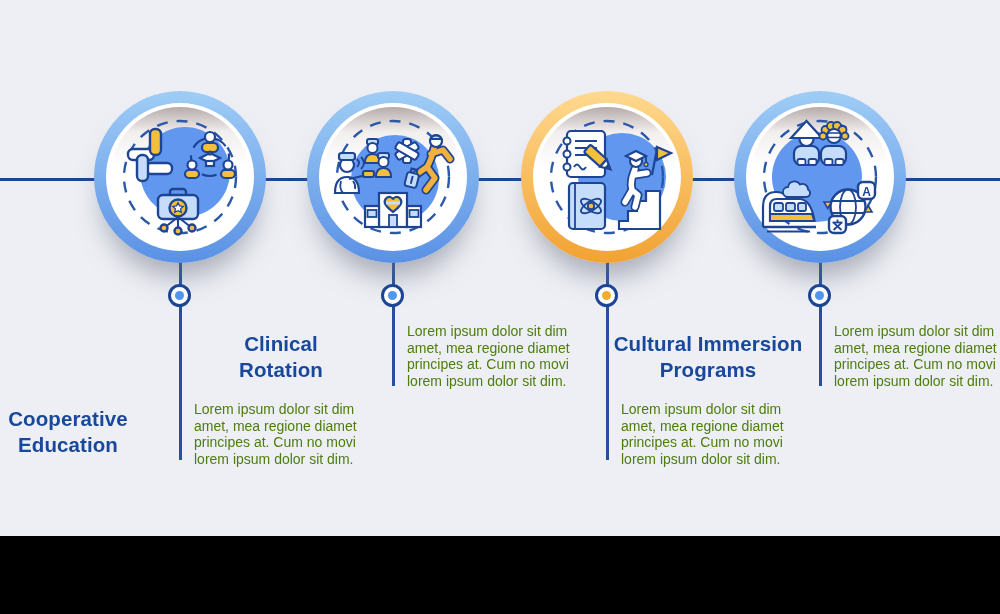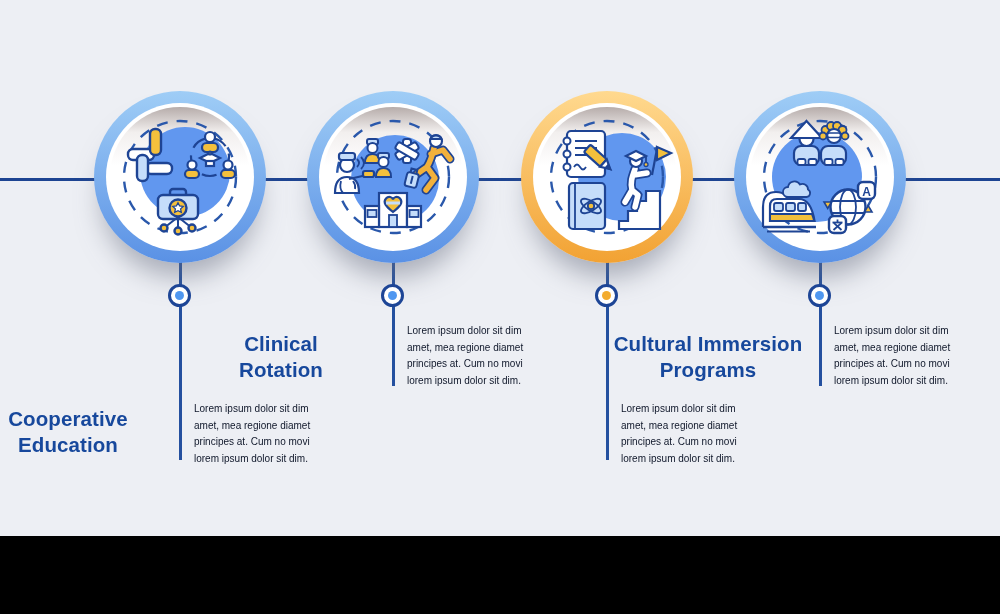--- a/index.html
+++ b/index.html
@@ -23,21 +23,21 @@
   .stem{position:absolute;width:2.5px;background:#24509f;z-index:1;}
   .stem-long{top:261px;height:199px;}
   .stem-short{top:261px;height:125px;}
   .dot-ring{position:absolute;top:284px;width:17px;height:17px;border:3px solid #1d4596;
         border-radius:50%;background:#fff;z-index:3;display:flex;align-items:center;justify-content:center;}
   .dot-core{width:9px;height:9px;border-radius:50%;background:var(--dot);}
 
   
   .tb-title{position:absolute;width:200px;text-align:center;font-size:20.5px;font-weight:bold;
         color:#17489c;line-height:26px;white-space:pre-line;z-index:2;letter-spacing:.1px;}
-  .tb-desc{position:absolute;width:190px;text-align:left;font-size:10px;color:#0f172a;
+  .tb-desc{position:absolute;width:190px;text-align:left;font-size:14px;color:#4d7c0f;
         line-height:16.5px;white-space:pre-line;z-index:2;}
 
   
   .wm-bar{position:absolute;left:0;top:536px;width:1000px;height:78px;background:#000;z-index:5;}
 
   svg text{font-family:"Liberation Sans", sans-serif;}
 </style>
 </head>
 <body>
 

